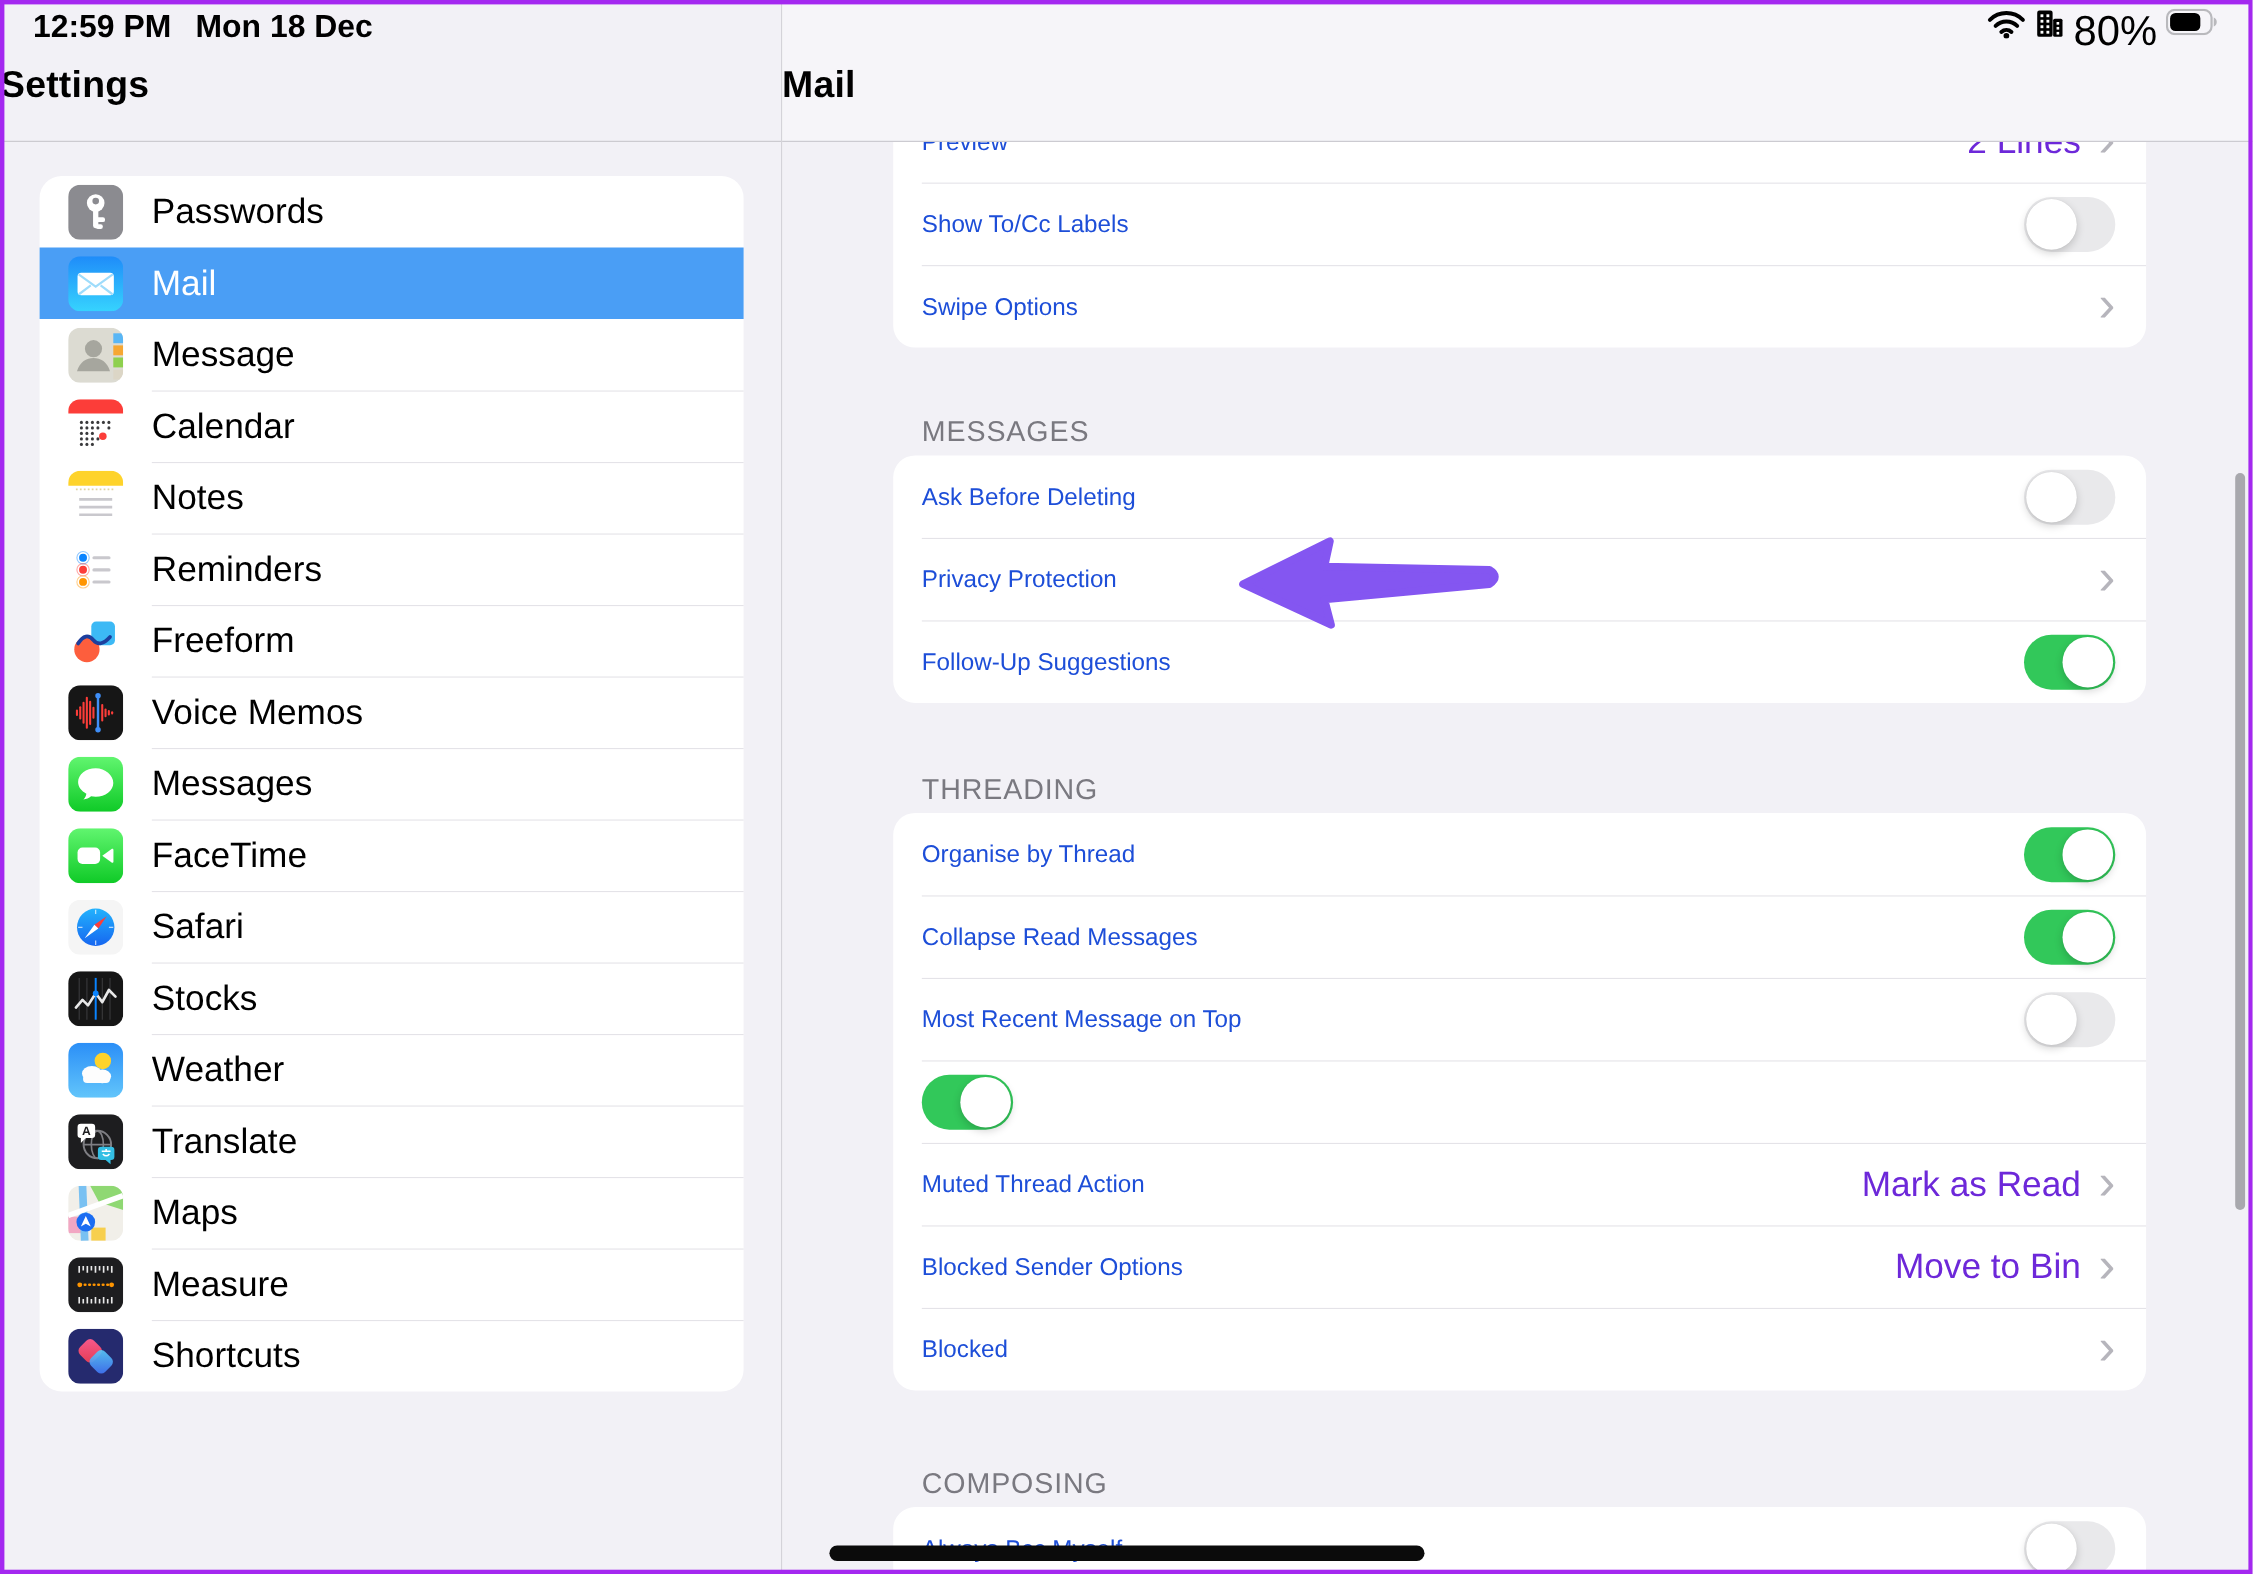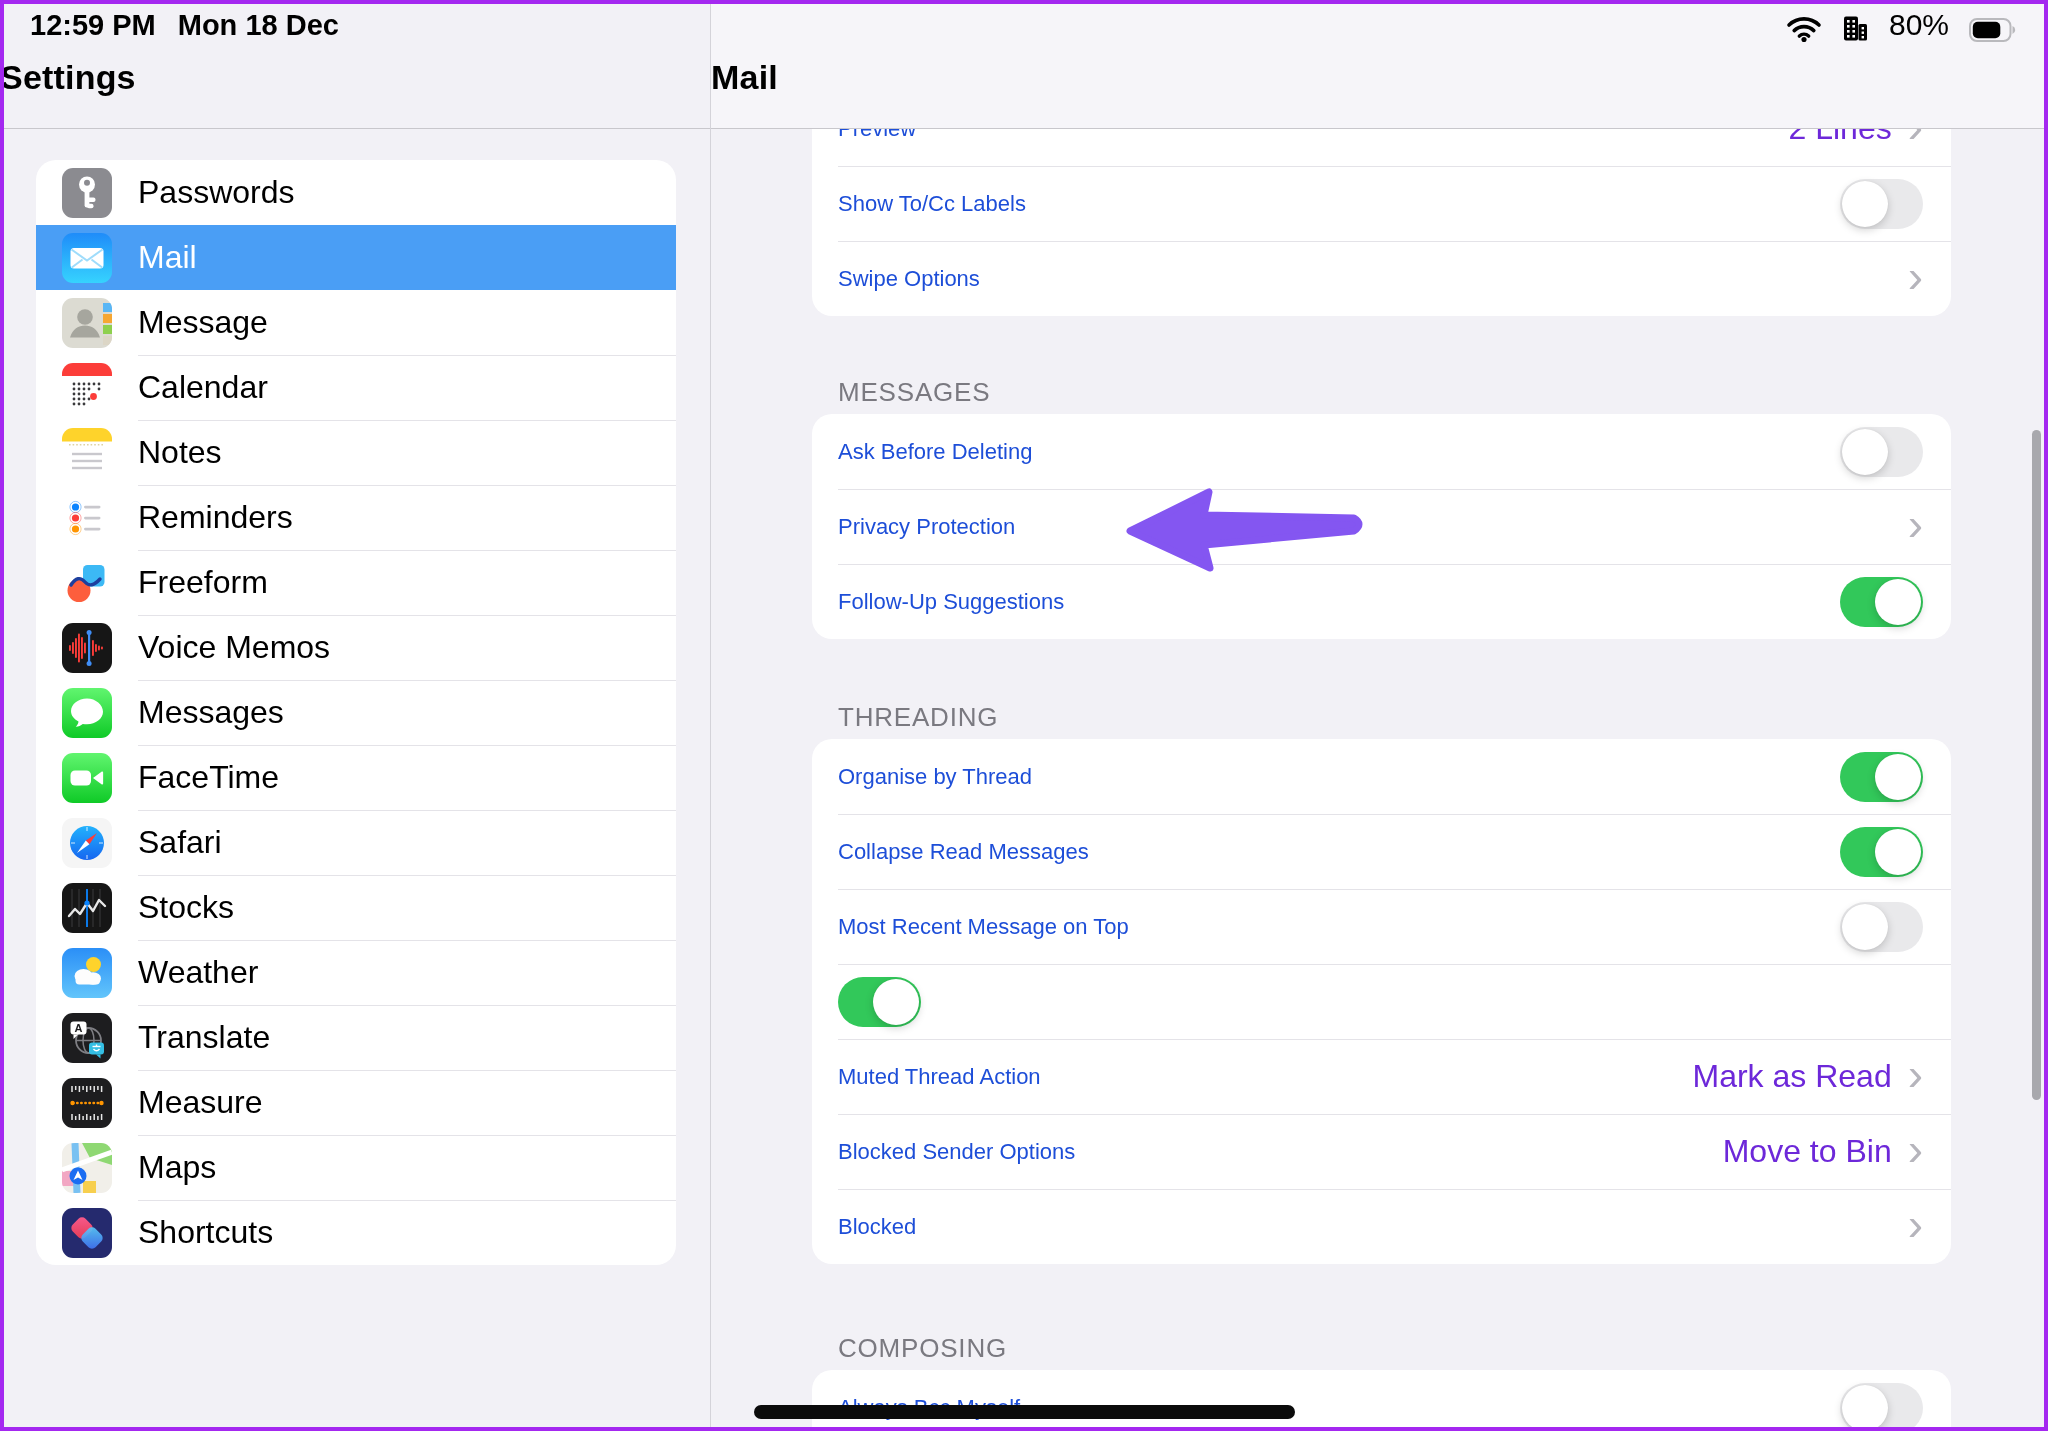--- a/index.html
+++ b/index.html
@@ -12,21 +12,21 @@
   .pane-divider{position:absolute;left:710px;top:0;width:1px;height:100%;background:#d4d3d9;z-index:30;}
   .pane-right{position:absolute;left:711px;top:0;width:1337px;height:100%;background:#f2f1f6;}
 
   
   .hdr{position:absolute;top:0;left:0;right:0;height:128px;z-index:10;border-bottom:1px solid #c8c7cc;}
   .hdr-left{background:#f2f1f6;}
   .hdr-right{background:#f6f5f9;}
   .pane-title{position:absolute;top:58px;left:0;width:100%;text-align:left;
               font-size:34px;font-weight:700;letter-spacing:.2px;}
   .status-left{position:absolute;top:9px;left:30px;display:flex;gap:22px;font-size:29px;font-weight:700;}
-  .status-right{position:absolute;top:8px;right:32px;display:flex;align-items:flex-end;gap:20px;font-size:30px;}
+  .status-right{position:absolute;top:8px;right:32px;display:flex;align-items:flex-start;gap:8px;font-size:38px;}
   .sicon{display:flex;align-items:center;}
 
   
   .side-list{position:absolute;top:160px;left:36px;width:640px;background:#fff;border-radius:20px;z-index:1;}
   .side-row{height:65px;display:flex;align-items:center;padding:16px 26px;position:relative;box-sizing:border-box;}
   .side-row .sep{position:absolute;top:0;left:102px;right:0;height:1px;background:#e4e3e8;}
   .side-row.selected{background:#4a9ef5;}
   .side-row.selected .side-label{color:#fff;}
   .app-icon{width:50px;height:50px;margin-right:26px;flex:none;}
   .app-icon svg{width:50px;height:50px;display:block;}
@@ -343,20 +343,43 @@
                 <path d="M31.5 36 q3 3.5 6 0"></path>
               </g>
             </svg>
           </span>
           <span class="side-label">Translate</span>
         </div>
         <div class="side-row">
           <div class="sep"></div>
           <span class="app-icon">
             <svg viewBox="0 0 50 50">
+              <defs>
+                <clipPath id="gmp">
+                  <rect width="50" height="50" rx="11"></rect>
+                </clipPath>
+              </defs>
+              <g clip-path="url(#gmp)">
+                <rect width="50" height="50" fill="#f1efe9"></rect>
+                <path d="M20 0 L50 0 L50 22 L28 15 Z" fill="#8fd873"></path>
+                <rect x="0" y="28" width="12" height="15" fill="#f2a7c3"></rect>
+                <rect x="21" y="38" width="13" height="12" fill="#f7cf4e"></rect>
+                <path d="M13 0 L15 50" stroke="#79c1f2" stroke-width="7"></path>
+                <path d="M0 27 L50 9" stroke="#fff" stroke-width="5"></path>
+                <circle cx="16" cy="33" r="8.5" fill="#1b6df2"></circle>
+                <path d="M16 27.5 l4.5 9.5 -4.5 -2.6 -4.5 2.6 z" fill="#fff"></path>
+              </g>
+            </svg>
+          </span>
+          <span class="side-label">Maps</span>
+        </div>
+        <div class="side-row">
+          <div class="sep"></div>
+          <span class="app-icon">
+            <svg viewBox="0 0 50 50">
               <rect width="50" height="50" rx="11" fill="#1d1d1f"></rect>
               <g stroke="#e8e8e8" stroke-width="1.5">
                 <line x1="10" y1="8" x2="10" y2="14"></line>
                 <line x1="13.7" y1="8" x2="13.7" y2="12"></line>
                 <line x1="17.4" y1="8" x2="17.4" y2="14"></line>
                 <line x1="21.1" y1="8" x2="21.1" y2="12"></line>
                 <line x1="24.8" y1="8" x2="24.8" y2="14"></line>
                 <line x1="28.5" y1="8" x2="28.5" y2="12"></line>
                 <line x1="32.2" y1="8" x2="32.2" y2="14"></line>
                 <line x1="35.9" y1="8" x2="35.9" y2="12"></line>
@@ -372,43 +395,20 @@
                 <line x1="21.1" y1="38" x2="21.1" y2="42"></line>
                 <line x1="24.8" y1="36" x2="24.8" y2="42"></line>
                 <line x1="28.5" y1="38" x2="28.5" y2="42"></line>
                 <line x1="32.2" y1="36" x2="32.2" y2="42"></line>
                 <line x1="35.9" y1="38" x2="35.9" y2="42"></line>
                 <line x1="39.6" y1="36" x2="39.6" y2="42"></line>
               </g>
             </svg>
           </span>
           <span class="side-label">Measure</span>
-        </div>
-        <div class="side-row">
-          <div class="sep"></div>
-          <span class="app-icon">
-            <svg viewBox="0 0 50 50">
-              <defs>
-                <clipPath id="gmp">
-                  <rect width="50" height="50" rx="11"></rect>
-                </clipPath>
-              </defs>
-              <g clip-path="url(#gmp)">
-                <rect width="50" height="50" fill="#f1efe9"></rect>
-                <path d="M20 0 L50 0 L50 22 L28 15 Z" fill="#8fd873"></path>
-                <rect x="0" y="28" width="12" height="15" fill="#f2a7c3"></rect>
-                <rect x="21" y="38" width="13" height="12" fill="#f7cf4e"></rect>
-                <path d="M13 0 L15 50" stroke="#79c1f2" stroke-width="7"></path>
-                <path d="M0 27 L50 9" stroke="#fff" stroke-width="5"></path>
-                <circle cx="16" cy="33" r="8.5" fill="#1b6df2"></circle>
-                <path d="M16 27.5 l4.5 9.5 -4.5 -2.6 -4.5 2.6 z" fill="#fff"></path>
-              </g>
-            </svg>
-          </span>
-          <span class="side-label">Maps</span>
         </div>
         <div class="side-row">
           <div class="sep"></div>
           <span class="app-icon">
             <svg viewBox="0 0 50 50">
               <defs>
                 <linearGradient id="gs1" x1="0" y1="0" x2="1" y2="1">
                   <stop offset="0" stop-color="#f85b8f"></stop>
                   <stop offset="1" stop-color="#e33b52"></stop>
                 </linearGradient>

